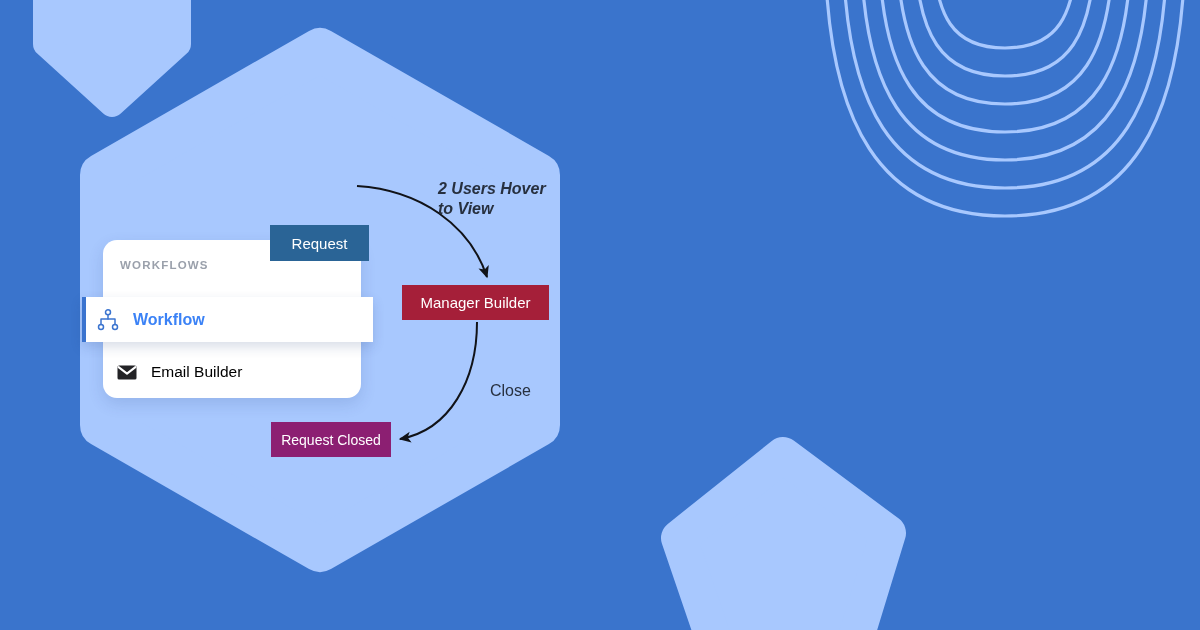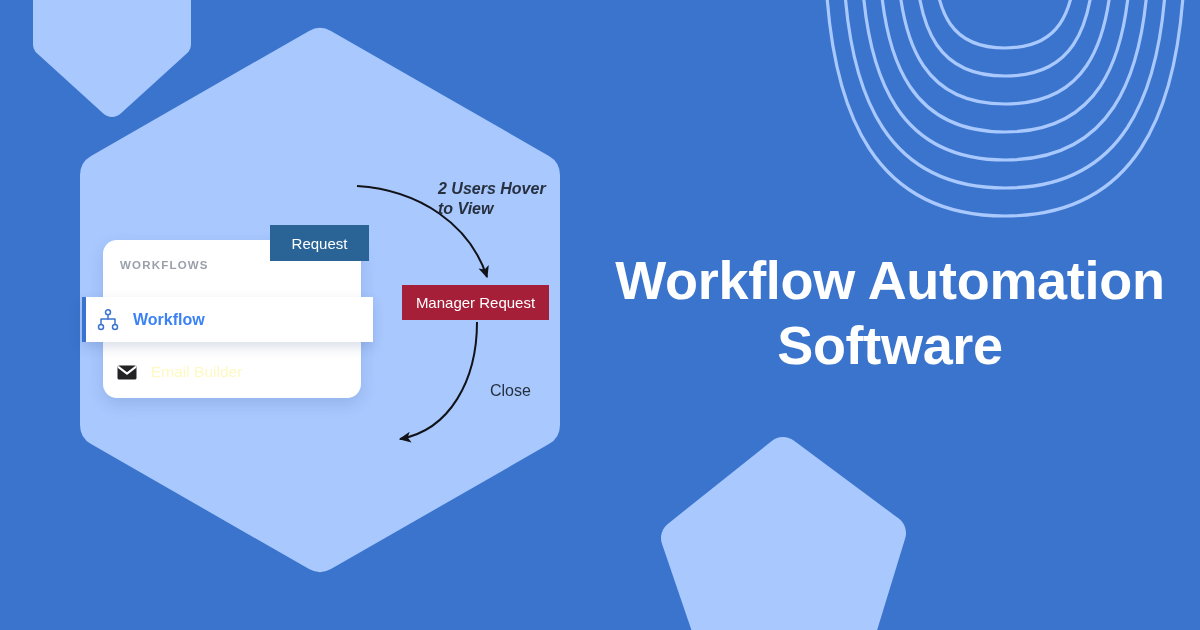--- a/index.html
+++ b/index.html
@@ -185,21 +185,21 @@
     height: 24px;
   }
   #row-email .row-label {
     position: absolute;
     left: 48px;
     top: 0;
     height: 40px;
     display: flex;
     align-items: center;
     font-size: 15.5px;
-    color: #fef9c3;
+    color: #000000;
   }
 
   .arrows-svg {
     position: absolute;
     left: 0;
     top: 0;
     width: 1200px;
     height: 630px;
     pointer-events: none;
   }
@@ -221,22 +221,20 @@
       <path d="M 825 -60 C 825 128 883 216 1005 216 C 1127 216 1185 128 1185 -60"></path>
     </g>
 
     <path d="M 46 -40 L 178 -40 L 178 44 L 112 104 L 46 44 Z" fill="#a8c8fe" stroke="#a8c8fe" stroke-width="26" stroke-linejoin="round"></path>
 
     <path d="M 320 50 L 538 175 L 538 425 L 320 550 L 102 425 L 102 175 Z" fill="#a8c8fe" stroke="#a8c8fe" stroke-width="44" stroke-linejoin="round"></path>
 
     <path d="M 783 455 L 888 533 L 851 654 L 720 658 L 679 538 Z" fill="#a8c8fe" stroke="#a8c8fe" stroke-width="36" stroke-linejoin="round"></path>
   </svg>
 
-  <div id="hero-title">Workflow Automation
-Software</div>
 
   <div id="workflows-card">
     <div id="workflows-heading">WORKFLOWS</div>
   </div>
 
   <div id="row-workflow">
     <span class="accent-bar"></span>
     <span class="row-icon">
       <svg viewBox="0 0 24 24" width="24" height="24" fill="none" stroke="#3b74cf" stroke-width="1.5">
         <circle cx="12" cy="4.2" r="2.5"></circle>
@@ -263,19 +261,20 @@
     <defs>
       <marker id="arrowhead" markerWidth="7" markerHeight="7" refX="5.4" refY="3.1" orient="auto" markerUnits="strokeWidth">
         <path d="M0,0.4 L6,3.1 L0,5.8 L1.5,3.1 Z" fill="#111318"></path>
       </marker>
     </defs>
     <path d="M 357 186 C 420 190 470 225 487 277" fill="none" stroke="#111318" stroke-width="2" marker-end="url(#arrowhead)"></path>
     <path d="M 477 322 C 477 380 450 430 400 439" fill="none" stroke="#111318" stroke-width="2" marker-end="url(#arrowhead)"></path>
   </svg>
 
   <div class="node" id="node-request">Request</div>
-  <div class="node" id="node-manager-approval">Manager Request</div>
+  <div class="node" id="node-manager-approval">Manager Builder</div>
+  <div class="node" id="node-request-closed">Request Closed</div>
 
   <div class="edge-label" id="label-hover">2 Users Hover
 to View</div>
   <div class="edge-label" id="label-close">Close</div>
 
 </div>
 
 </body></html>

